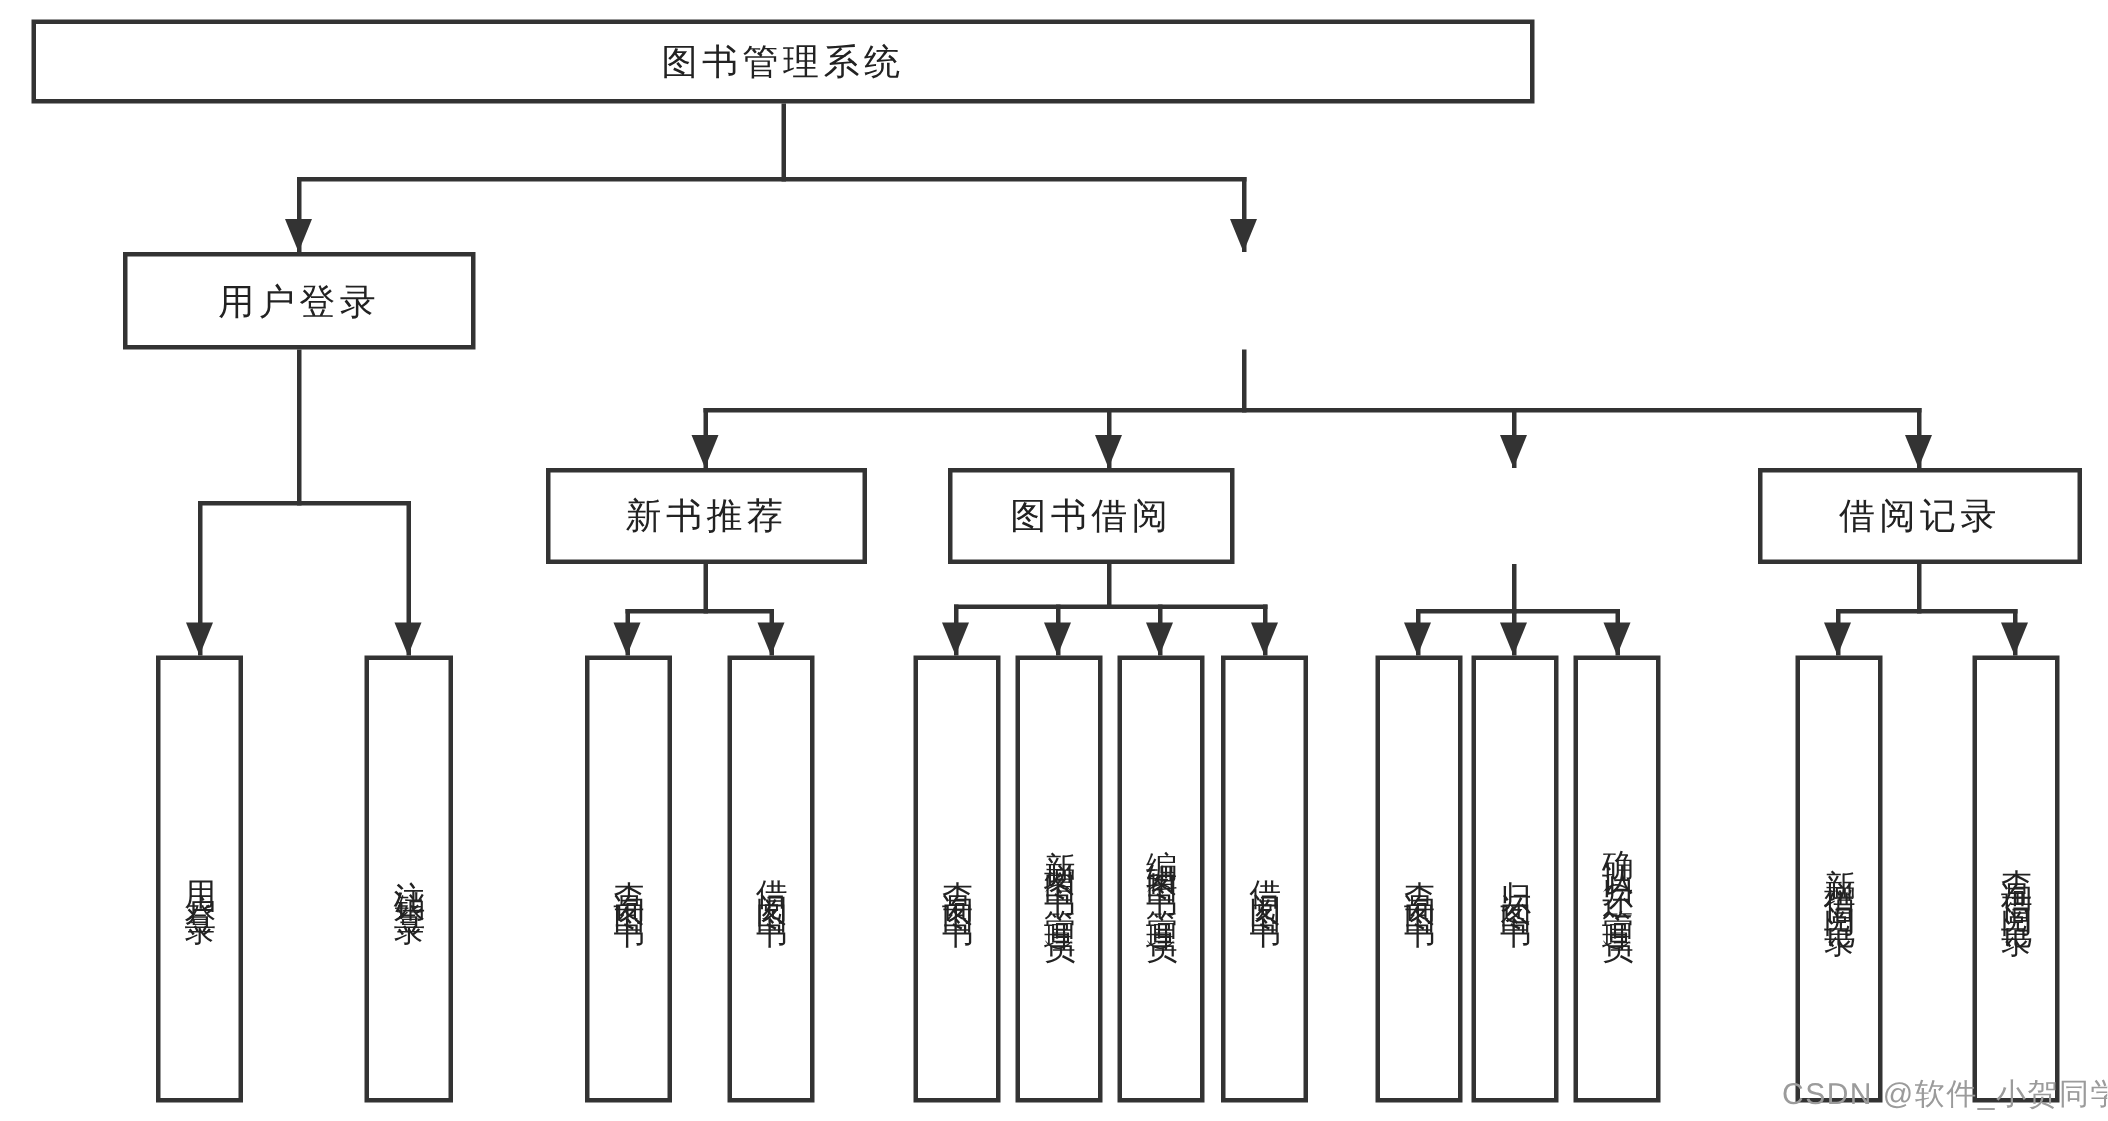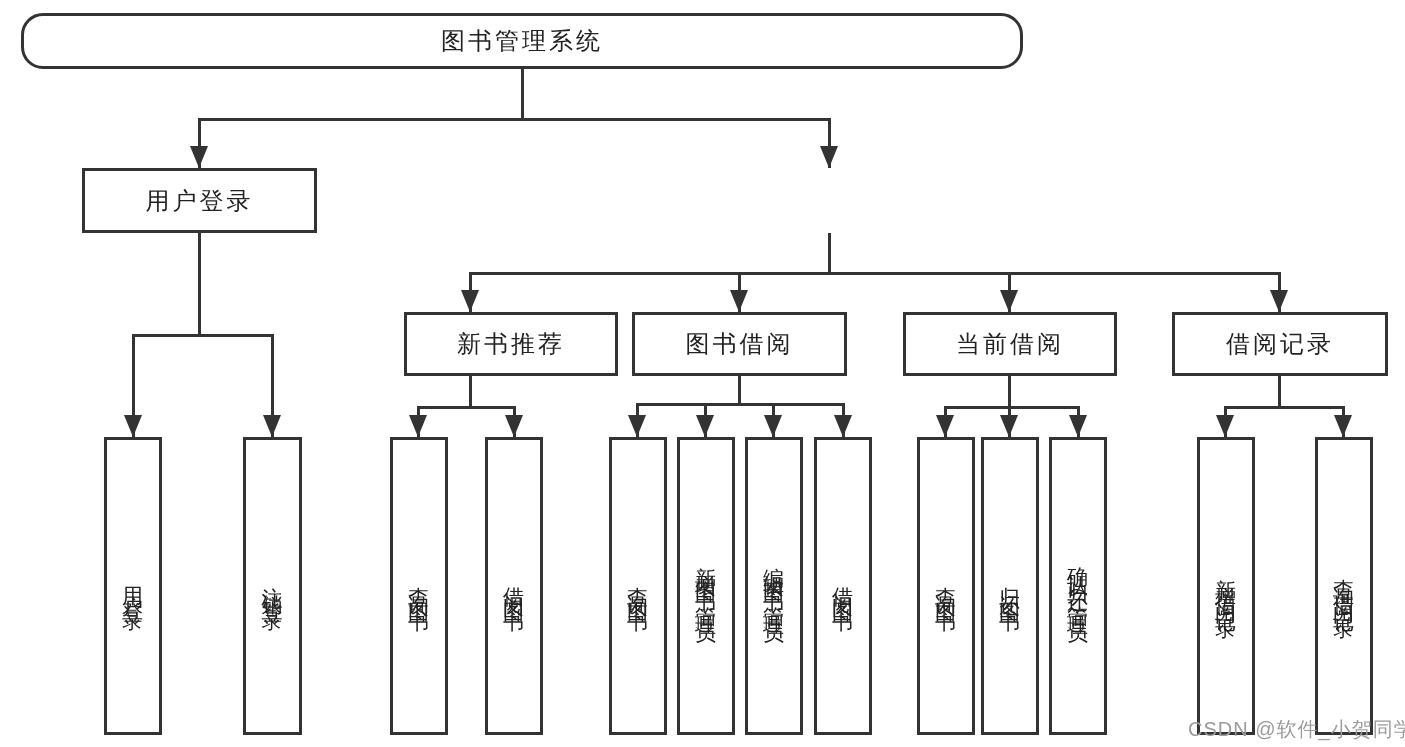--- a/index.html
+++ b/index.html
@@ -26,40 +26,37 @@
   .watermark {
     position:absolute; left:1188px; top:716px;
     font-size:20px; color:#9b9b9b; letter-spacing:1px; white-space:nowrap;
   }
 </style>
 </head>
 <body>
 
 <div class="canvas">
 
-  <div class="box" style="left:21px; top:13px; width:1002px; height:56px;border-radius:22px;">
+  <div class="box" style="left:21px; top:13px; width:1002px; height:56px;">
     <span class="hlabel">图书管理系统</span>
   </div>
 
   <div class="box" style="left:82px; top:168px; width:235px; height:65px;">
     <span class="hlabel">用户登录</span>
   </div>
 
 
-  <div class="box" style="left:364px; top:312px; width:214px; height:64px;margin-left:40px;">
+  <div class="box" style="left:364px; top:312px; width:214px; height:64px;">
     <span class="hlabel">新书推荐</span>
   </div>
 
-  <div class="box" style="left:632px; top:312px; width:215px; height:64px;">
+  <div class="box" style="left:632px; top:312px; width:191px; height:64px;">
     <span class="hlabel">图书借阅</span>
   </div>
 
-  <div class="box" style="left:903px; top:312px; width:214px; height:64px;">
-    <span class="hlabel">当前借阅</span>
-  </div>
 
   <div class="box" style="left:1172px; top:312px; width:216px; height:64px;">
     <span class="hlabel">借阅记录</span>
   </div>
 
   <div class="box" style="left:104px; top:437px; width:58px; height:298px;">
     <span class="vlabel">用户登录</span>
   </div>
   <div class="box" style="left:243px; top:437px; width:59px; height:298px;">
     <span class="vlabel">注销登录</span>

